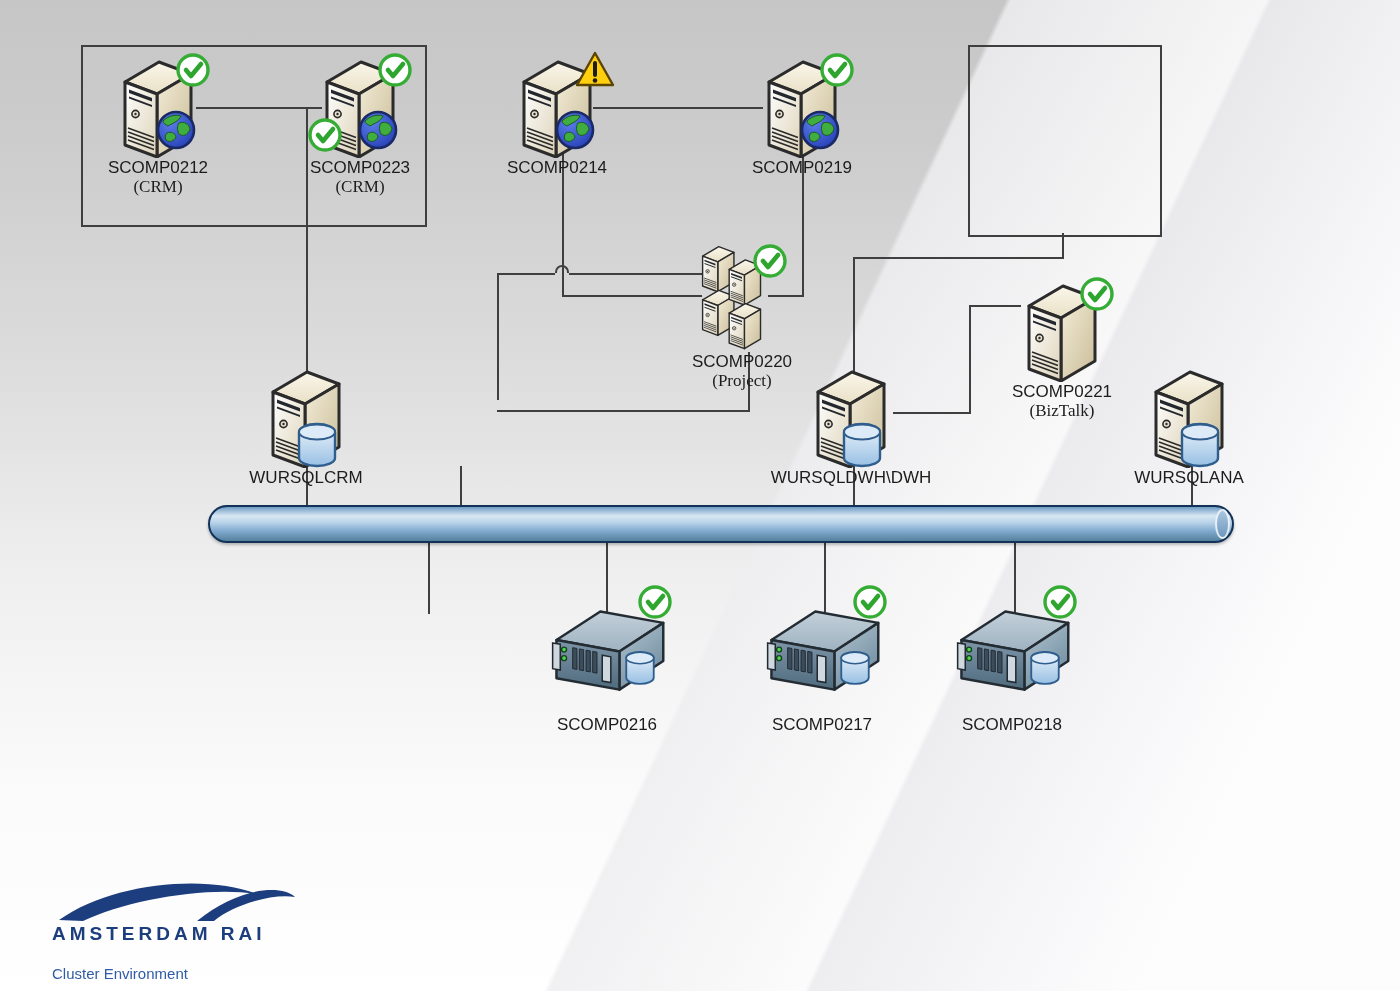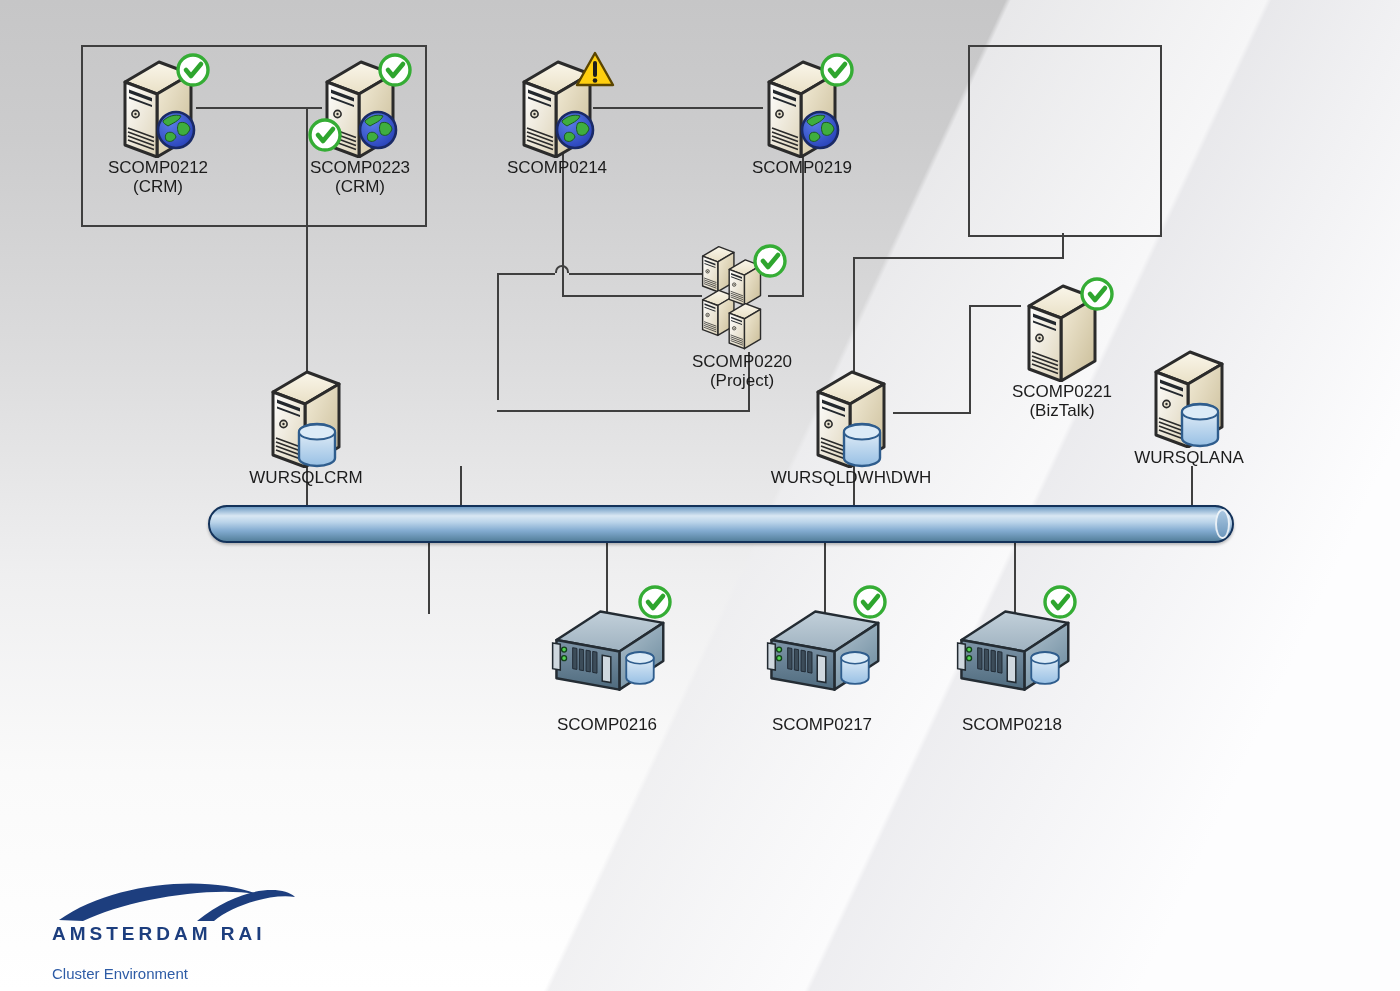--- a/index.html
+++ b/index.html
@@ -34,40 +34,40 @@
     border:2px solid rgba(255,255,255,.8);box-sizing:border-box;
     background:linear-gradient(180deg,#a9c6e0,#6e98bd);
   }
   
   .node{position:absolute;width:170px;text-align:center;color:#1c1c1c;font-size:17px;}
   .node .ic{display:block;margin:0 auto;}
   .tower-ic{width:92px;height:106px;}
   .stack-ic{width:104px;height:112px;}
   .rack-ic{width:124px;height:103px;}
   .node .lbl{line-height:19px;white-space:nowrap;}
-  .node .sub{line-height:19px;}
+  .node .sub{line-height:19px;font-family:Liberation Serif, serif;}
   .badge{position:absolute;width:36px;height:36px;}
   .warnb{position:absolute;width:42px;height:38px;}
   .globe{position:absolute;width:42px;height:42px;left:82px;top:57px;}
   .cyl{position:absolute;width:44px;height:48px;left:74px;top:59px;}
   .b-tr{left:102px;top:0;}
   .b-bl{left:32px;top:65px;}
   
   #nd-scomp0212{left:73px;top:52px;}
   #nd-scomp0223{left:275px;top:52px;}
   #nd-scomp0214{left:472px;top:52px;}
   #nd-scomp0219{left:717px;top:52px;}
   #nd-scomp0213{left:973px;top:52px;}
   #nd-scomp0220{left:657px;top:240px;}
   #nd-scomp0220 .b-tr{left:95px;top:3px;}
   #nd-scomp0221{left:977px;top:276px;}
   #nd-wursqlcrm{left:221px;top:362px;text-align:center;}
   #nd-wursqlprj{left:373px;top:362px;}
   #nd-wursqldwh{left:766px;top:362px;}
-  #nd-wursqlana{left:1104px;top:342px;}
+  #nd-wursqlana{left:1104px;top:362px;}
   .rackn{top:600px;}
   #nd-scomp0215{left:343px;}
   #nd-scomp0216{left:522px;}
   #nd-scomp0217{left:737px;}
   #nd-scomp0218{left:927px;}
   .rackn .lbl{margin-top:12px;}
   .rackn .badge{left:115px;top:-16px;}
   
   .logo{position:absolute;left:52px;top:878px;width:250px;text-align:left;}
   .logo .swoosh{display:block;margin:0 auto;width:240px;height:44px;}

